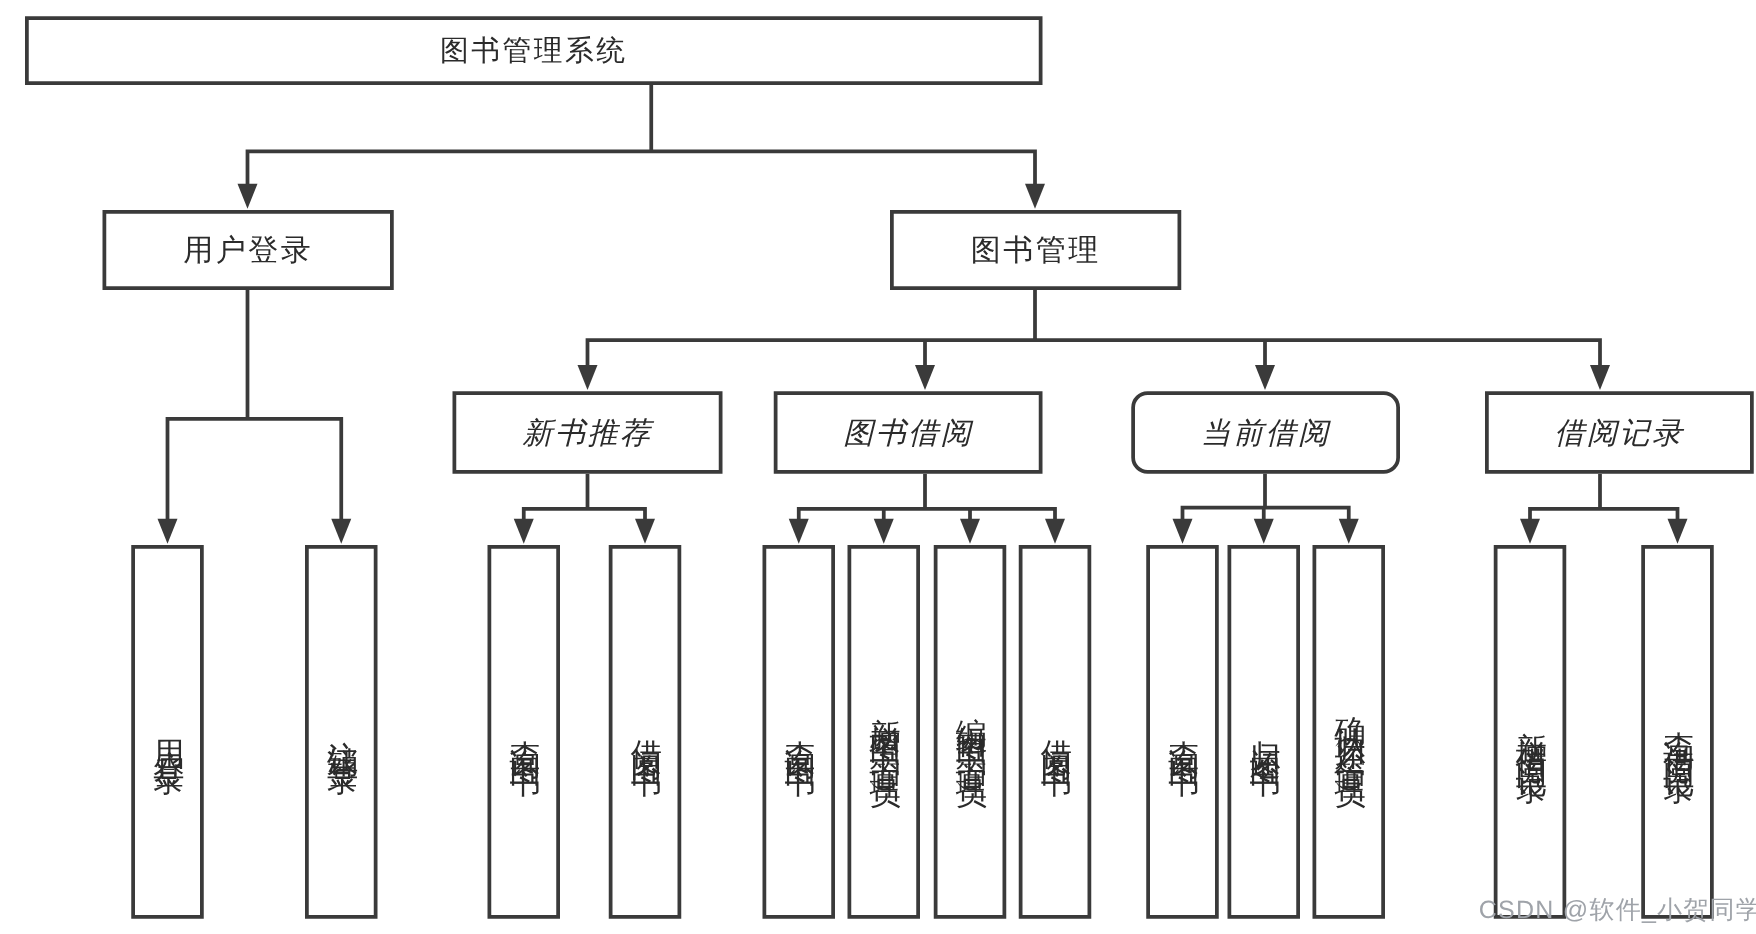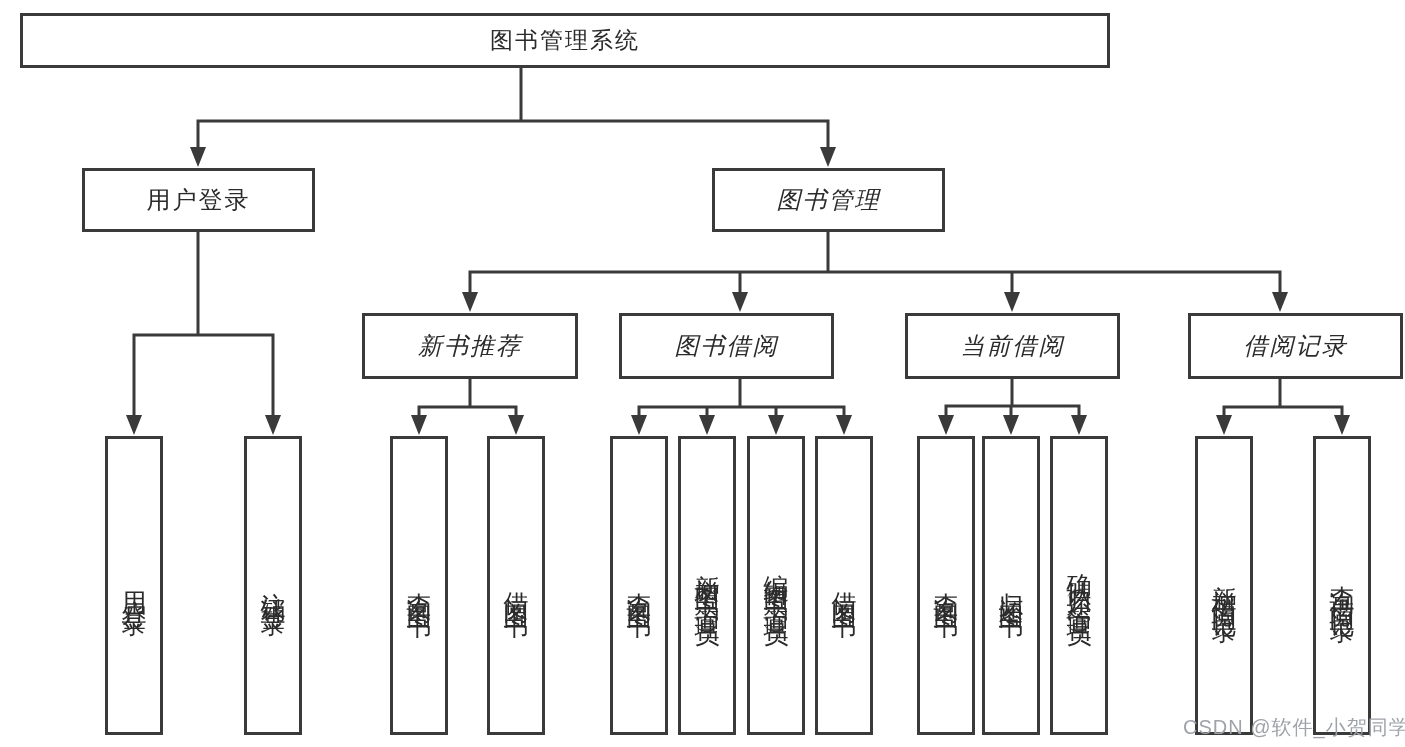--- a/index.html
+++ b/index.html
@@ -21,28 +21,28 @@
   }
   .node{
     position:absolute;
     background:var(--box);
     border:3px solid var(--line);
     display:flex;align-items:center;justify-content:center;
     text-align:center;
     letter-spacing:2px;
     z-index:2;
   }
-  .root-node{left:20px;top:13px;width:1090px;height:55px;font-size:23px;}
+  .root-node{left:20px;top:13px;width:814px;height:55px;font-size:23px;}
   .l2-node{height:64px;top:168px;width:233px;font-size:24px;}
   .n-user-login{left:82px;}
-  .n-book-mgmt{left:712px;font-style:italic;}
+  .n-book-mgmt{left:712px;}
   .l3-node{height:66px;top:313px;font-size:24px;font-style:italic;}
   .n-new-book{left:362px;width:216px;}
   .n-book-borrow{left:619px;width:215px;}
-  .n-cur-borrow{left:905px;width:215px;}
+  .n-cur-borrow{left:905px;width:215px;border-radius:13px;}
   .n-records{left:1172px;width:215px;margin-left:16px;}
   .leaf{
     position:absolute;
     top:436px;height:299px;width:58px;
     background:var(--box);
     border:3px solid var(--line);
     display:flex;align-items:center;justify-content:center;
     z-index:2;
   }
   .leaf span{

